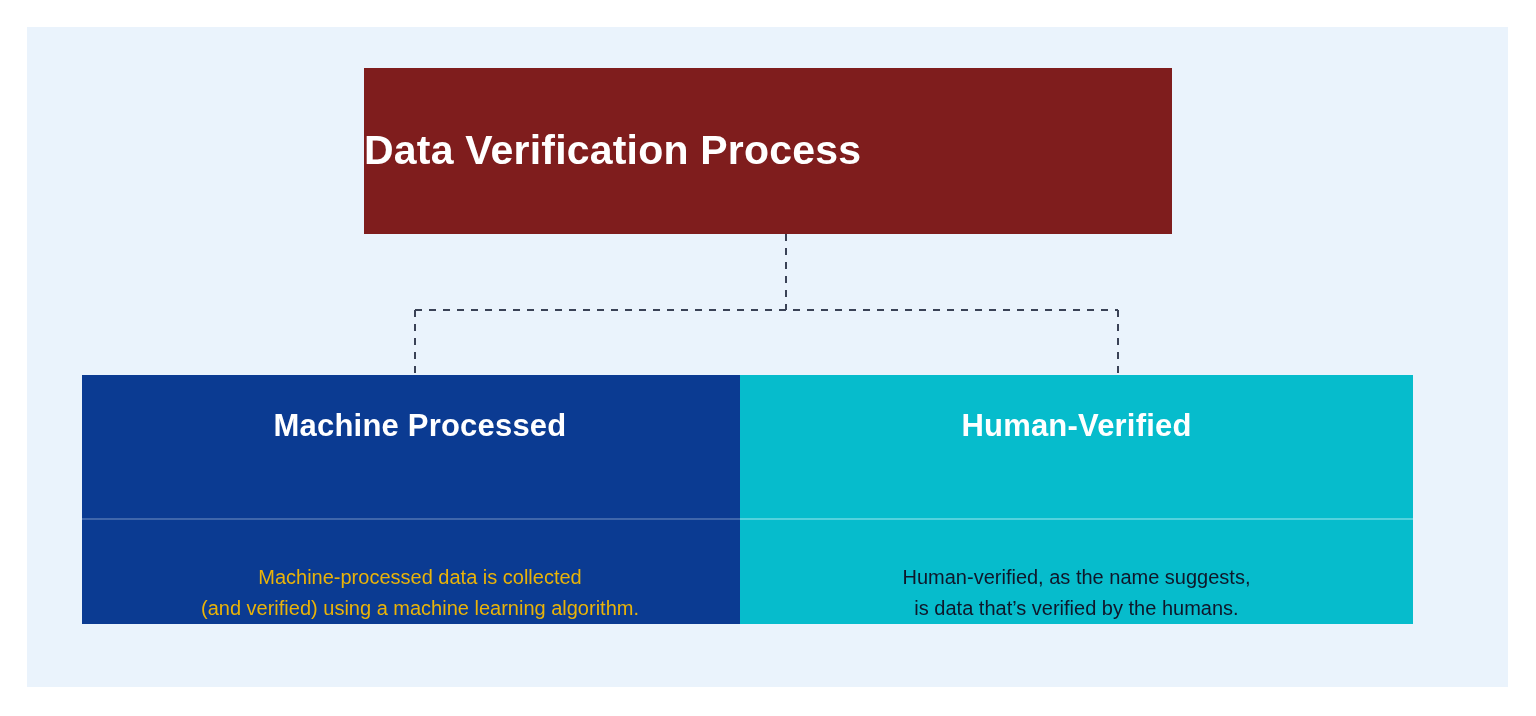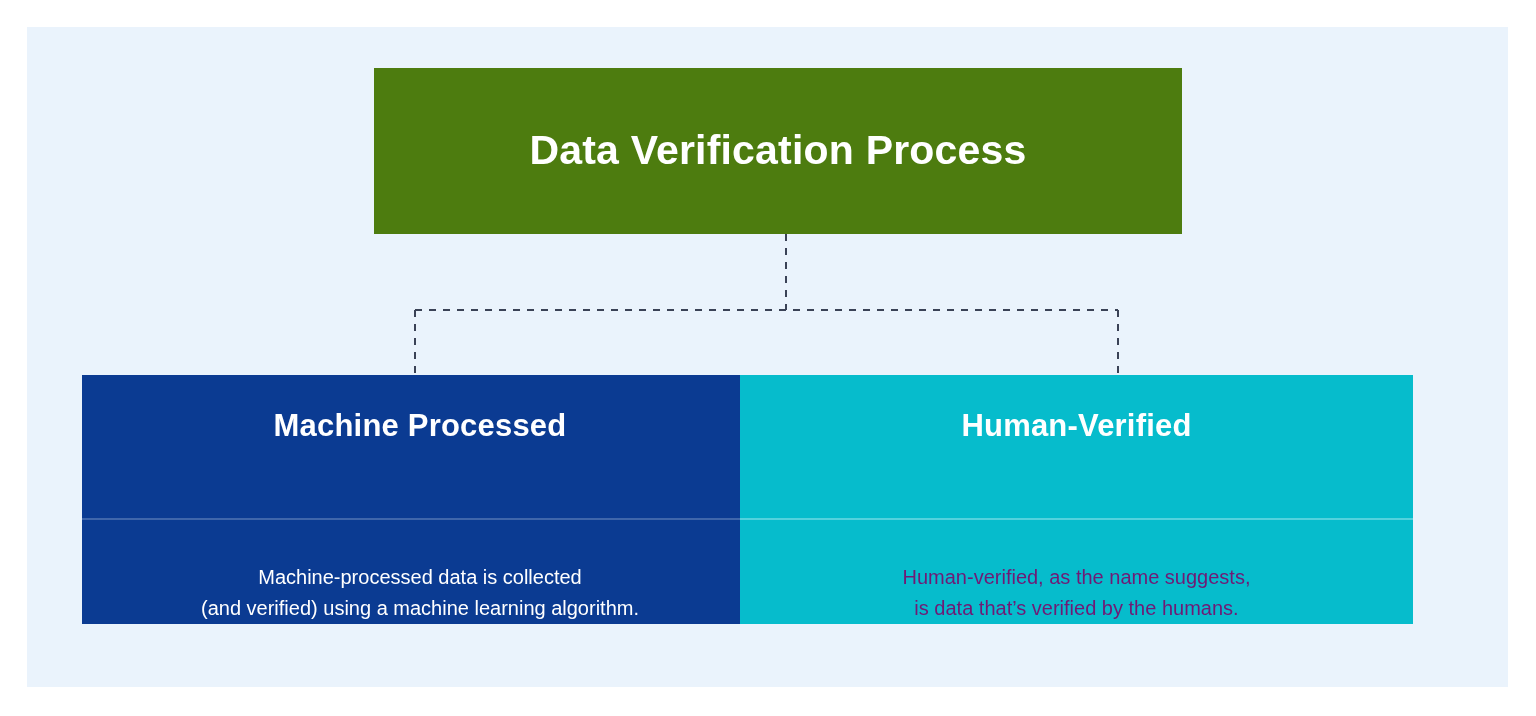--- a/index.html
+++ b/index.html
@@ -27,28 +27,27 @@
     left: 27px;
     top: 27px;
     width: 1481px;
     height: 660px;
     background: #eaf3fc;
   }
 
   
   .title-box {
     position: absolute;
-    left: 374px;
+    left: 364px;
     top: 68px;
     width: 808px;
     height: 166px;
-    background: #4d7c0f;
+    background: #7f1d1d;
     display: flex;
     align-items: center;
-    justify-content: center;
   }
   .title-text {
     color: #ffffff;
     font-size: 41px;
     font-weight: bold;
     letter-spacing: 0.2px;
     text-align: center;
     line-height: 1.1;
   }
 
@@ -106,28 +105,28 @@
 
   .card-body {
     flex: 1;
     display: flex;
     align-items: center;
     justify-content: center;
     padding: 0 30px;
     box-sizing: border-box;
   }
   .card-body-text {
-    color: #ffffff;
+    color: #eab308;
     font-size: 20px;
     line-height: 1.55;
     text-align: center;
     font-weight: normal;
     white-space: pre-line;
   }
-  .card-right .card-body-text { color: #701a75; }
+  .card-right .card-body-text { color: #0f172a; }
 </style>
 </head>
 <body>
 
 <div id="canvas">
 
   <div class="panel"></div>
 
   <svg class="connectors" viewBox="0 0 1536 716" width="1536" height="716" aria-hidden="true">
     <g stroke="#3a4256" stroke-width="2" stroke-dasharray="7 7" fill="none" shape-rendering="crispEdges">

